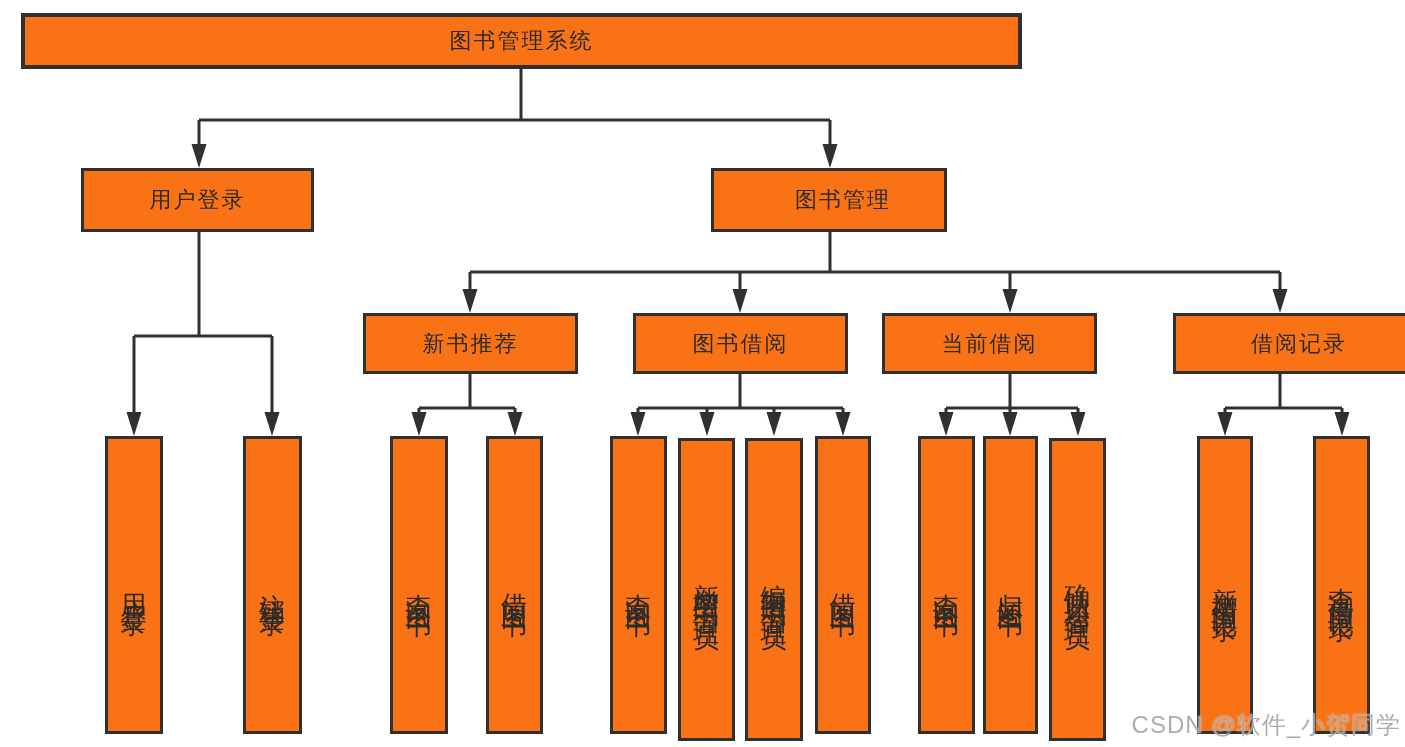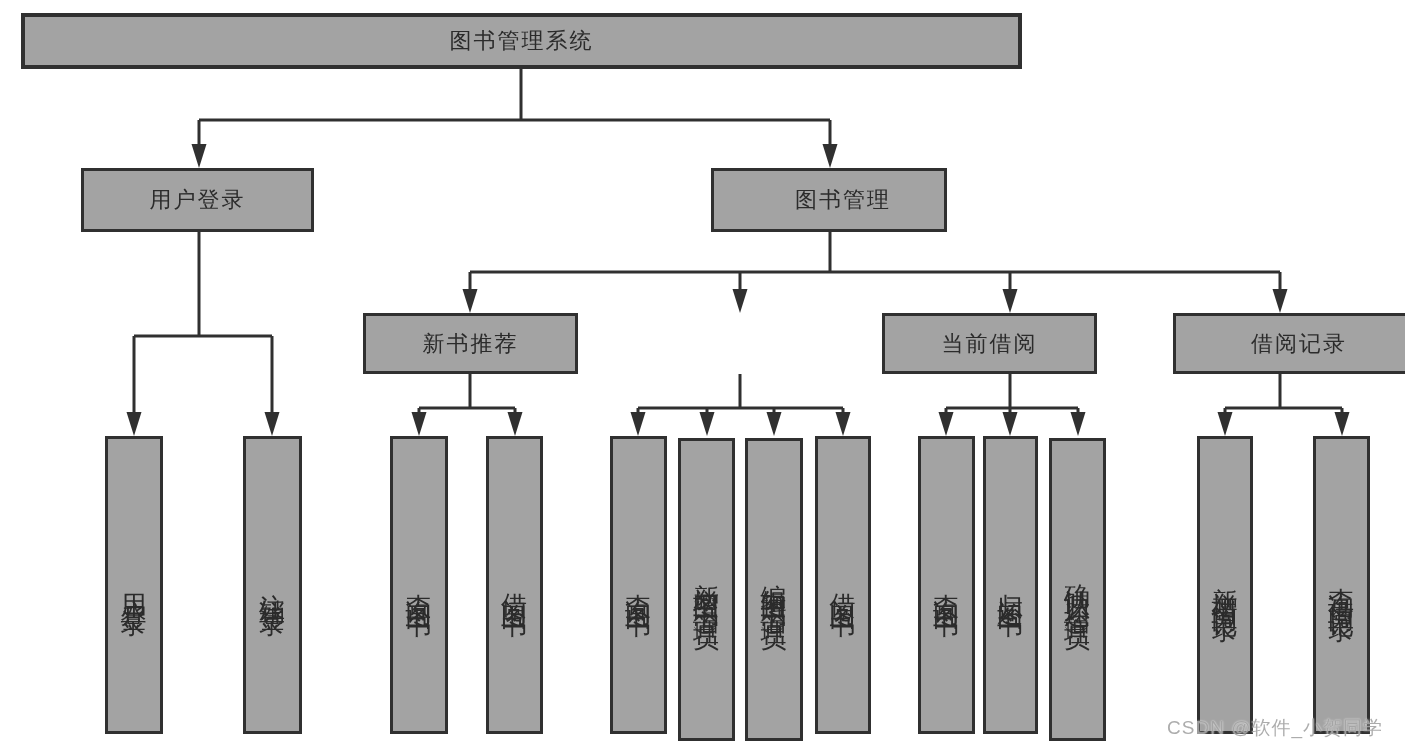--- a/index.html
+++ b/index.html
@@ -14,41 +14,41 @@
   }
   svg.connectors {
     position: absolute;
     left: 0; top: 0;
     width: 1405px; height: 747px;
   }
   .box {
     position: absolute;
     box-sizing: border-box;
     border: 3px solid #303030;
-    background: #a3a3a3;
+    background: #f97316;
     display: flex;
     align-items: center;
     justify-content: center;
     text-align: center;
   }
   .box.h { font-size: 22px; letter-spacing: 2px; }
   .box.root { border-width: 4px; }
   .leaf span {
     writing-mode: vertical-rl;
     text-orientation: mixed;
     font-size: 26px;
     letter-spacing: 6px;
     line-height: 1;
     white-space: nowrap;
   }
   .watermark {
     position: absolute;
-    right: 22px;
+    right: 4px;
     bottom: 6px;
-    font-size: 19px;
+    font-size: 24px;
     letter-spacing: 1px;
     color: #a6a6a6;
     opacity: 0.92;
     z-index: 10;
     text-shadow: 0 0 2px #ffffff;
   }
 </style>
 </head>
 <body>
 
@@ -93,20 +93,21 @@
       <polygon points="1334.5,412 1349.5,412 1342,436"></polygon>
     </g>
   </svg>
 
   <div class="box h root" style="left:21px; top:13px; width:1001px; height:56px;">图书管理系统</div>
 
   <div class="box h" style="left:81px; top:168px; width:233px; height:64px;">用户登录</div>
   <div class="box h" style="left:711px; top:168px; width:236px; height:64px;padding-left:28px;">图书管理</div>
 
   <div class="box h" style="left:363px; top:313px; width:215px; height:61px;">新书推荐</div>
+  <div class="box h" style="left:633px; top:313px; width:215px; height:61px;">图书借阅</div>
   <div class="box h" style="left:882px; top:313px; width:215px; height:61px;">当前借阅</div>
   <div class="box h" style="left:1173px; top:313px; width:252px; height:61px;">借阅记录</div>
 
   <div class="box leaf" style="left:105px; top:436px; width:58px; height:298px;">
     <span>用户登录</span>
   </div>
   <div class="box leaf" style="left:243px; top:436px; width:59px; height:298px;">
     <span>注销登录</span>
   </div>
 

